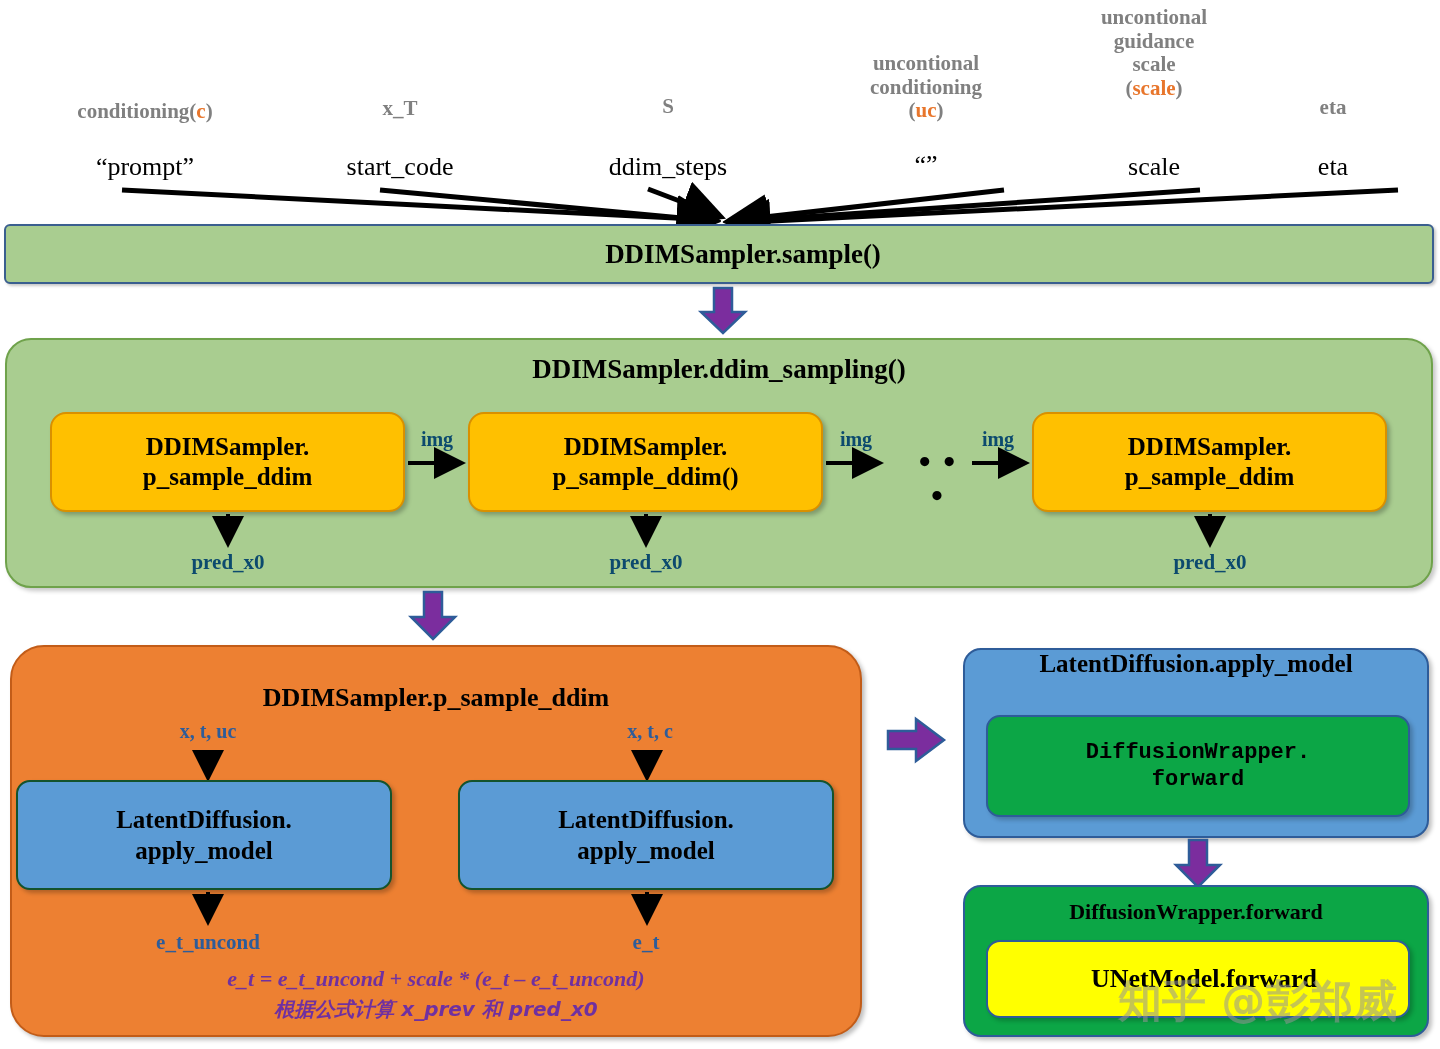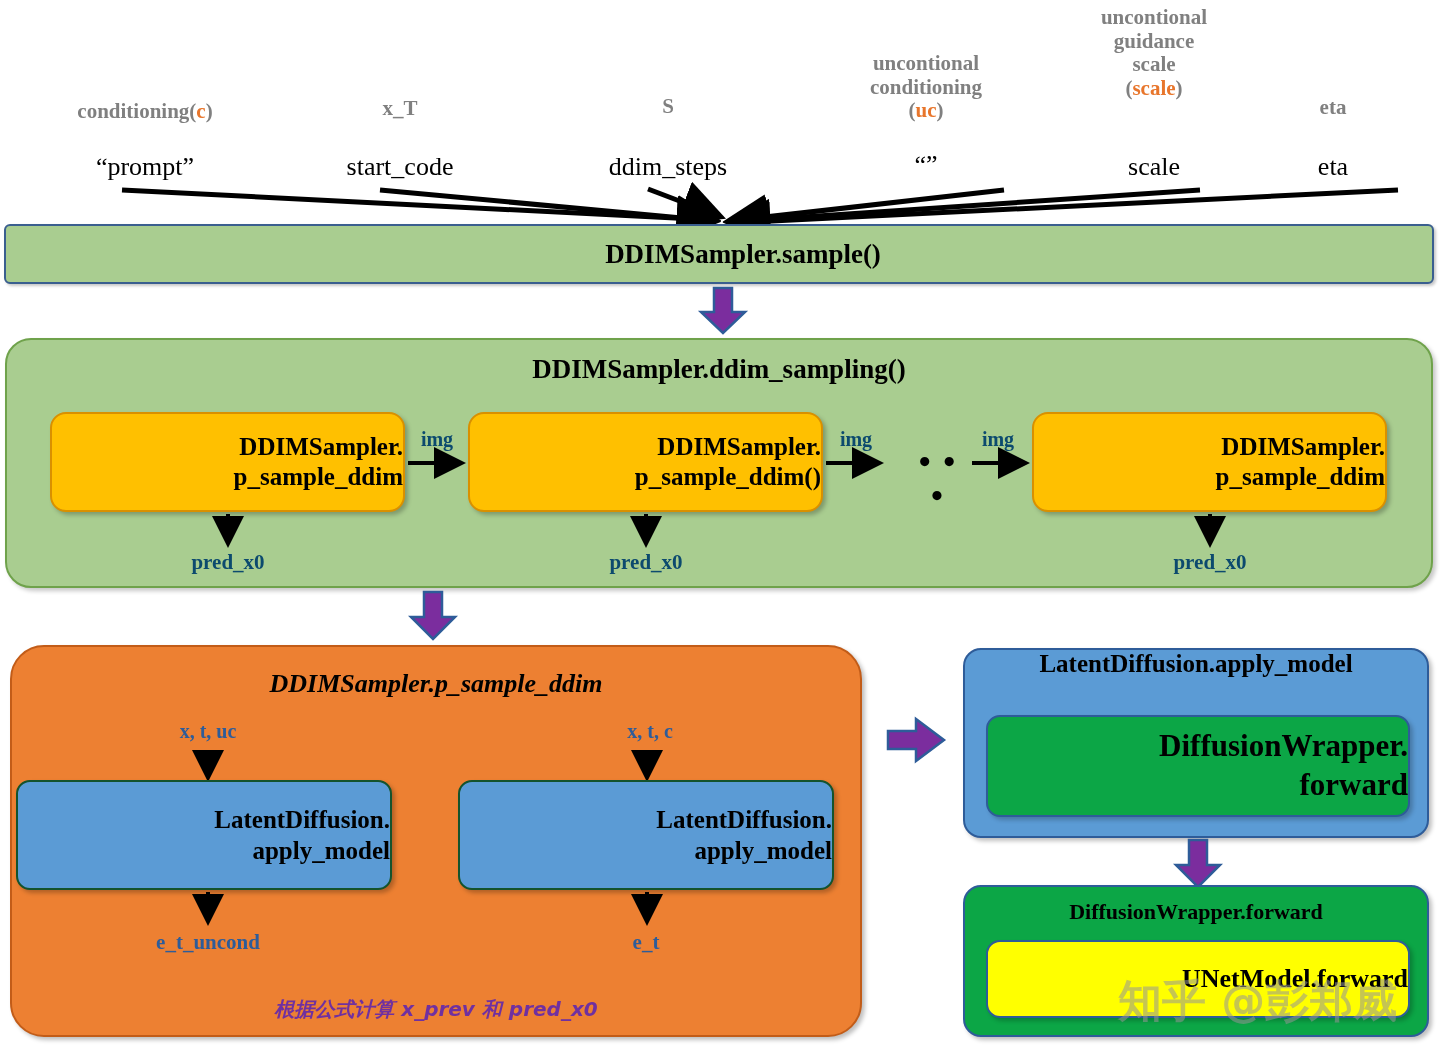--- a/index.html
+++ b/index.html
@@ -88,21 +88,21 @@
 
   .panel-title {
     text-align: center;
     font-weight: bold;
     color: #000;
     font-family: "Liberation Serif", "DejaVu Serif", serif;
   }
   .box-text {
     display: flex;
     flex-direction: column;
-    align-items: flex-end;
+    align-items: center;
     justify-content: center;
     height: 100%;
     text-align: center;
     font-weight: bold;
     color: #000;
     font-family: "Liberation Serif", "DejaVu Serif", serif;
   }
 
   .edge-label {
     font-weight: bold;
@@ -265,21 +265,21 @@
   <svg class="abs" style="left:1202px; top:514px; width:16px; height:34px;">
     <line x1="8" y1="0" x2="8" y2="28" stroke="#000" stroke-width="4" marker-end="url(#ah3)"></line>
   </svg>
   <div class="abs edge-label" style="left:1140px; top:550px; width:140px; font-size:21px;">pred_x0</div>
 
   <svg class="abs" style="left:410px; top:592px; width:46px; height:48px;">
     <path d="M14,0 L32,0 L32,25 L45,25 L23,47 L1,25 L14,25 Z" fill="#7B2D9E" stroke="#2E5C99" stroke-width="2.5"></path>
   </svg>
 
   <div class="abs panel-orange" style="left:10px; top:645px; width:852px; height:392px;">
-    <div class="panel-title" style="font-size:26px; margin-top:22px;font-style:italic;">DDIMSampler.p_sample_ddim</div>
+    <div class="panel-title" style="font-size:26px; margin-top:36px;">DDIMSampler.p_sample_ddim</div>
   </div>
 
   <div class="abs io-label" style="left:128px; top:720px; width:160px;">x, t, uc</div>
   <svg class="abs" style="left:200px; top:750px; width:16px; height:32px;">
     <line x1="8" y1="0" x2="8" y2="26" stroke="#000" stroke-width="4" marker-end="url(#ah3)"></line>
   </svg>
   <div class="abs box-blue-inner" style="left:16px; top:780px; width:376px; height:110px;">
     <div class="box-text" style="font-size:25px; line-height:1.25;">
       <span>LatentDiffusion.</span>
       <span>apply_model</span>
@@ -298,31 +298,32 @@
     <div class="box-text" style="font-size:25px; line-height:1.25;">
       <span>LatentDiffusion.</span>
       <span>apply_model</span>
     </div>
   </div>
   <svg class="abs" style="left:639px; top:892px; width:16px; height:34px;">
     <line x1="8" y1="0" x2="8" y2="28" stroke="#000" stroke-width="4" marker-end="url(#ah3)"></line>
   </svg>
   <div class="abs io-label" style="left:556px; top:930px; width:180px; font-size:21px;">e_t</div>
 
+  <div class="abs formula" style="left:10px; top:966px; width:852px;">e_t = e_t_uncond + scale * (e_t – e_t_uncond)</div>
   <div class="abs formula" style="left:10px; top:996px; width:852px; font-family:'DejaVu Sans', sans-serif; font-size:20px;">根据公式计算 x_prev 和 pred_x0</div>
 
   <svg class="abs" style="left:888px; top:718px; width:60px; height:46px;">
     <path d="M0,13 L28,13 L28,1 L56,22 L28,43 L28,31 L0,31 Z" fill="#7B2D9E" stroke="#2E5C99" stroke-width="2.5"></path>
   </svg>
 
   <div class="abs panel-blue" style="left:963px; top:648px; width:466px; height:190px;">
     <div class="panel-title" style="font-size:25px; margin-top:0;">LatentDiffusion.apply_model</div>
   </div>
   <div class="abs box-green-inner" style="left:986px; top:715px; width:424px; height:102px;">
-    <div class="box-text" style="font-size:31px; line-height:1.25;">
+    <div class="box-text" style="font-size:22px; line-height:1.25;font-family:Liberation Mono, monospace;">
       <span>DiffusionWrapper.</span>
       <span>forward</span>
     </div>
   </div>
 
   <svg class="abs" style="left:1175px; top:840px; width:46px; height:48px;">
     <path d="M14,0 L32,0 L32,25 L45,25 L23,47 L1,25 L14,25 Z" fill="#7B2D9E" stroke="#2E5C99" stroke-width="2.5"></path>
   </svg>
 
   <div class="abs panel-greenbox" style="left:963px; top:885px; width:466px; height:152px;">

